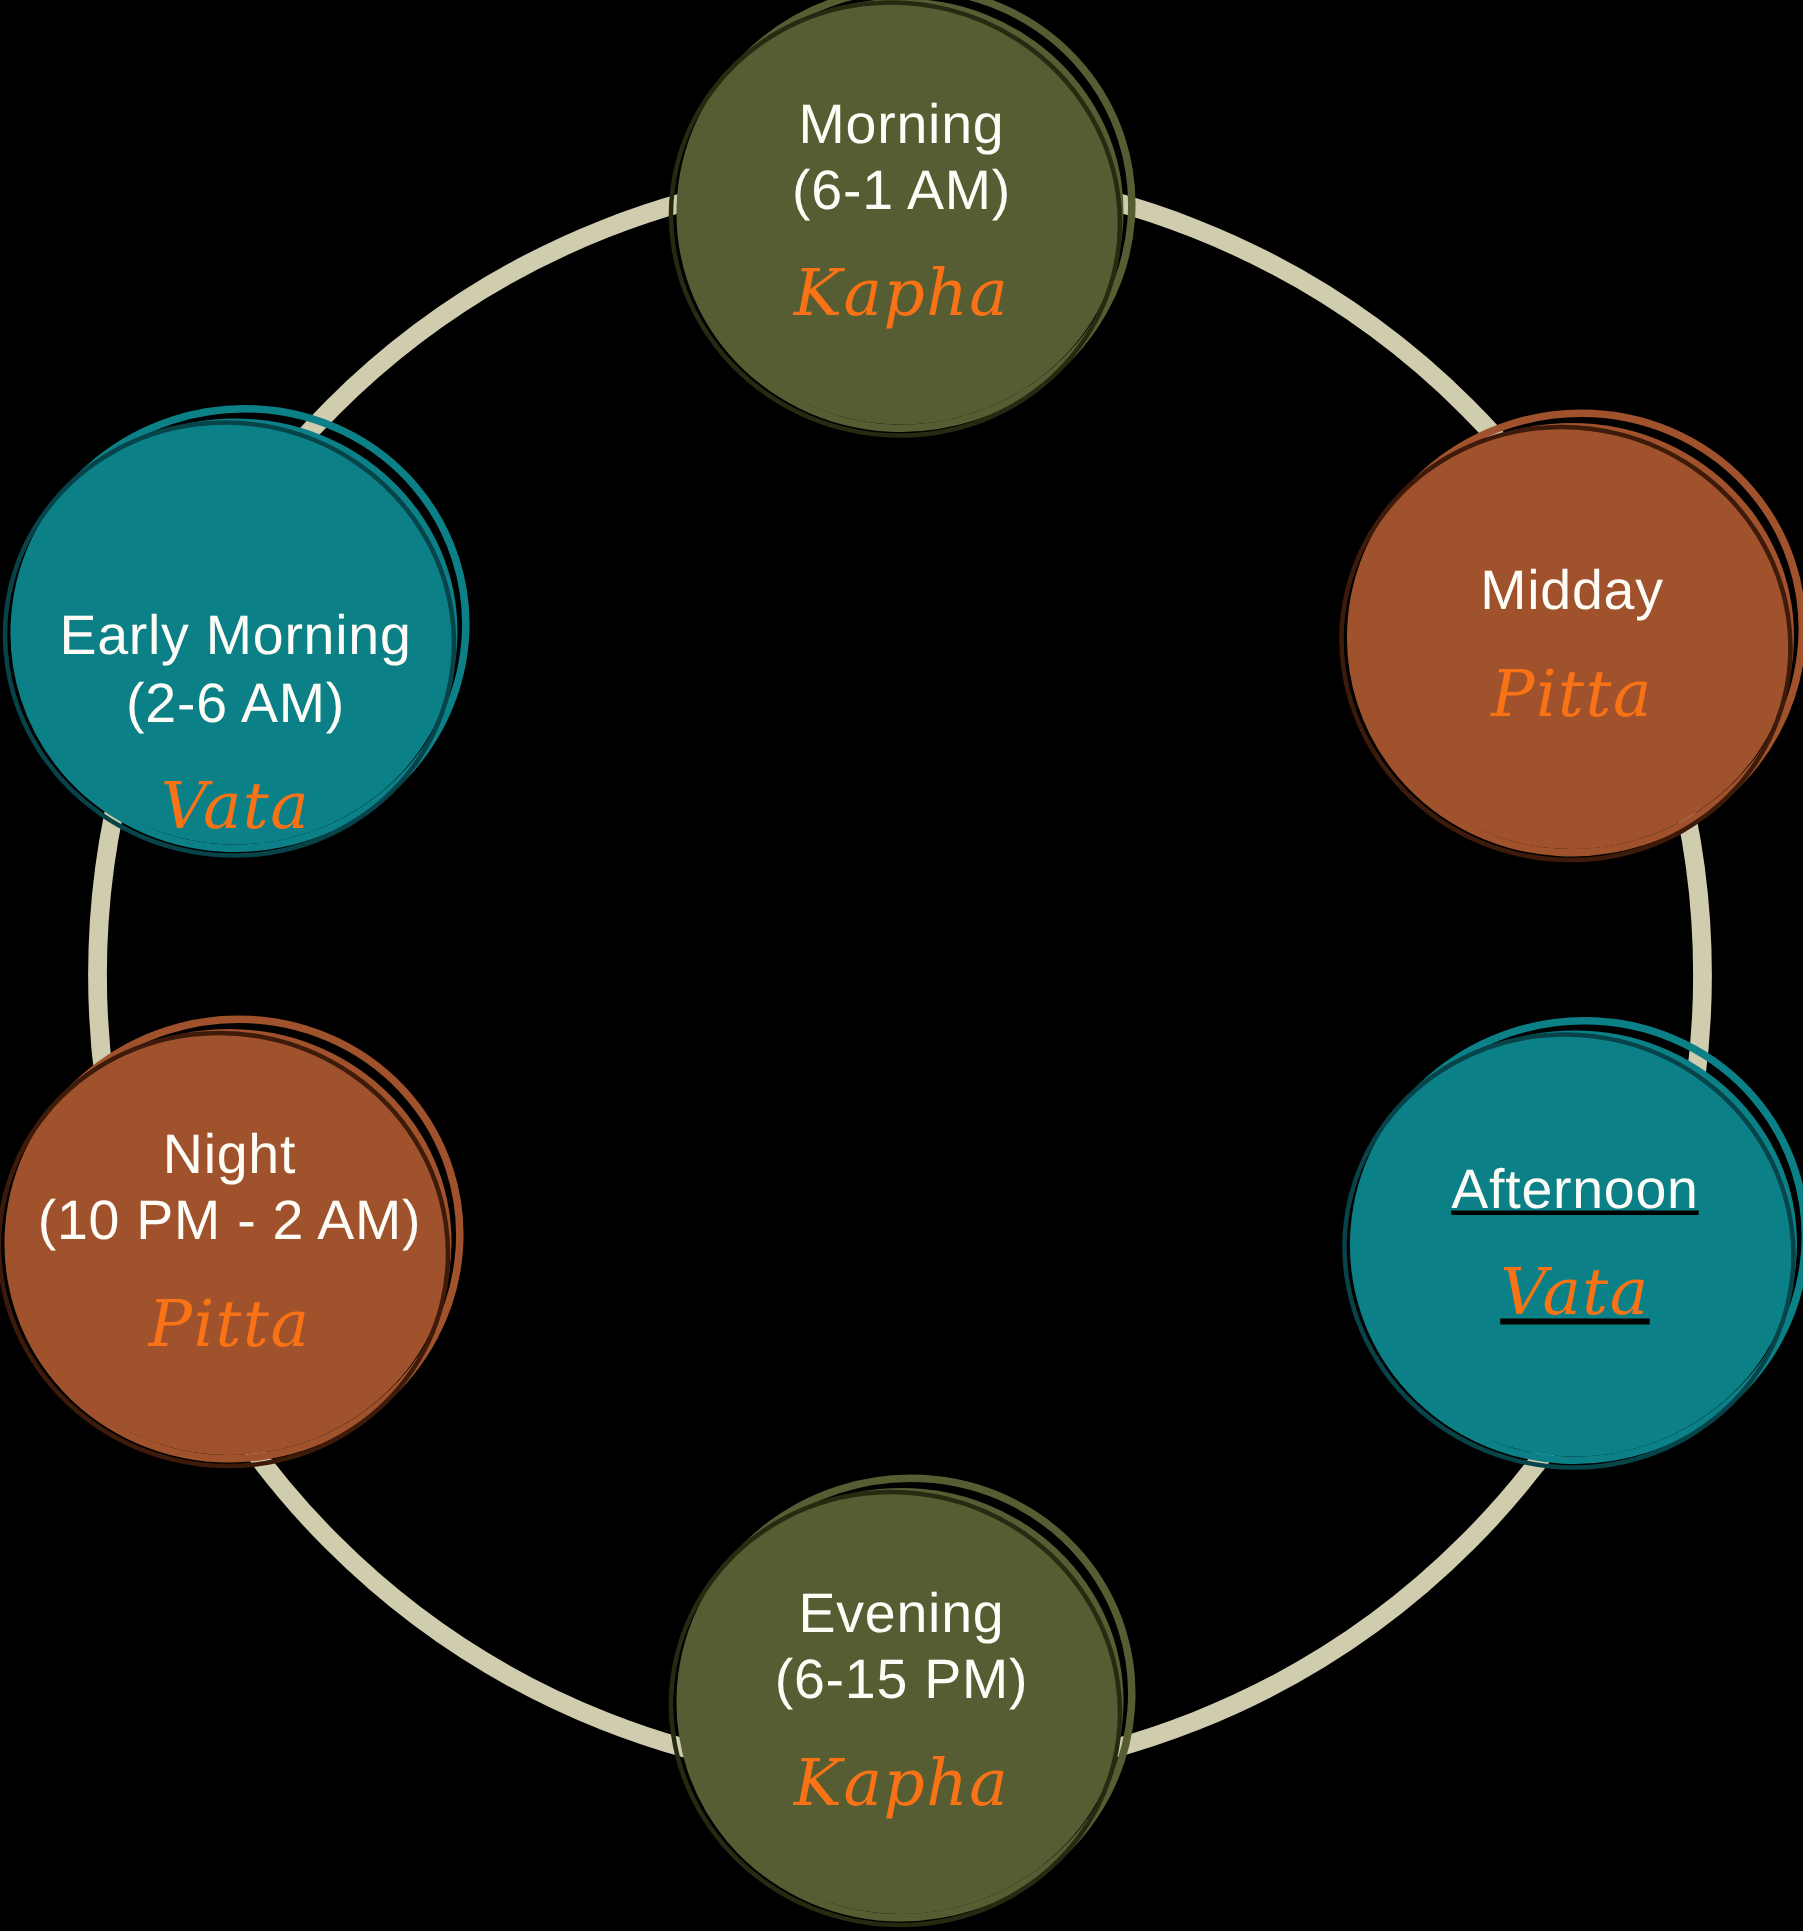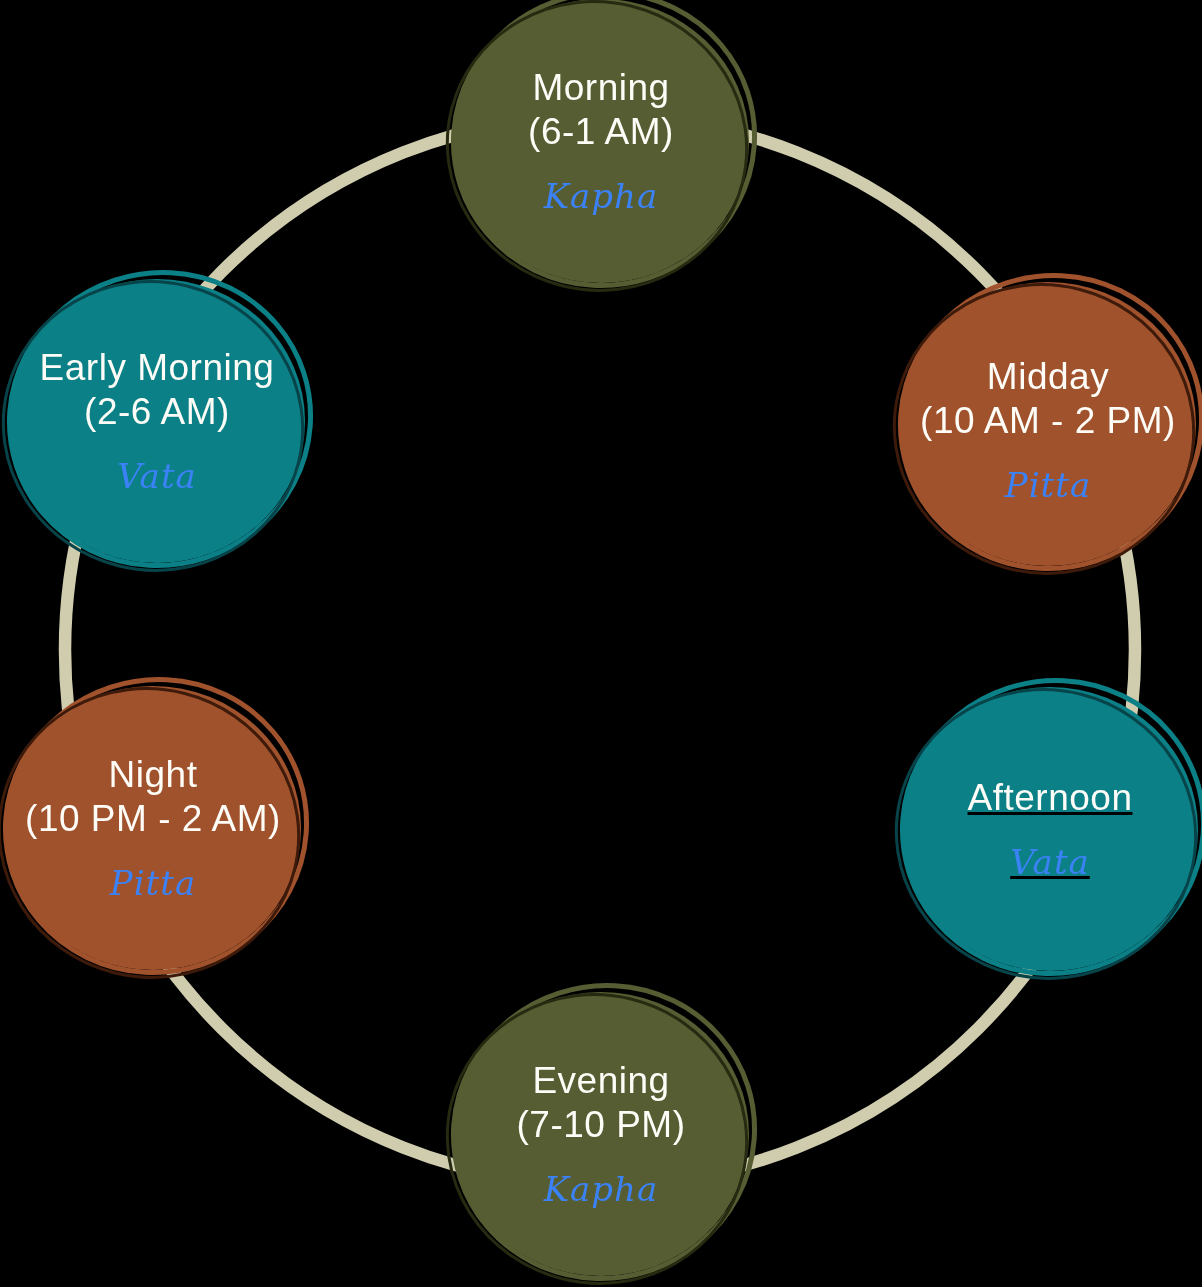--- a/index.html
+++ b/index.html
@@ -51,22 +51,22 @@
   .node-label,
   .node-time {
     color: #FDFCF7;
     font-size: 37px;
     font-weight: 300;
     line-height: 1.2;
     letter-spacing: 0.5px;
   }
   .node-dosha {
     margin-top: 22px;
-    color: #3b82f6;
-    font-size: 34px;
+    color: #f97316;
+    font-size: 43px;
     font-style: italic;
     font-family: "DejaVu Serif", serif;
     letter-spacing: 1px;
   }
 </style>
 </head>
 <body>
 
 <div class="stage">
 
@@ -112,40 +112,39 @@
   </svg>
 
   <div class="node" style="left:451px; top:-1px;">
     <div class="node-label">Morning</div>
     <div class="node-time">(6-1 AM)</div>
     <div class="node-dosha">Kapha</div>
   </div>
 
   <div class="node" style="left:898px; top:288px;">
     <div class="node-label">Midday</div>
-    <div class="node-time">(10 AM - 2 PM)</div>
     <div class="node-dosha">Pitta</div>
   </div>
 
   <div class="node" style="left:900px; top:687px;text-decoration:underline;">
     <div class="node-label">Afternoon</div>
     <div class="node-dosha">Vata</div>
   </div>
 
   <div class="node" style="left:451px; top:992px;">
     <div class="node-label">Evening</div>
-    <div class="node-time">(7-10 PM)</div>
+    <div class="node-time">(6-15 PM)</div>
     <div class="node-dosha">Kapha</div>
   </div>
 
   <div class="node" style="left:3px; top:686px;">
     <div class="node-label">Night</div>
     <div class="node-time">(10 PM - 2 AM)</div>
     <div class="node-dosha">Pitta</div>
   </div>
 
-  <div class="node" style="left:7px; top:279px;">
+  <div class="node" style="left:7px; top:279px;justify-content:flex-end;">
     <div class="node-label">Early Morning</div>
     <div class="node-time">(2-6 AM)</div>
     <div class="node-dosha">Vata</div>
   </div>
 
 </div>
 
 </body></html>

